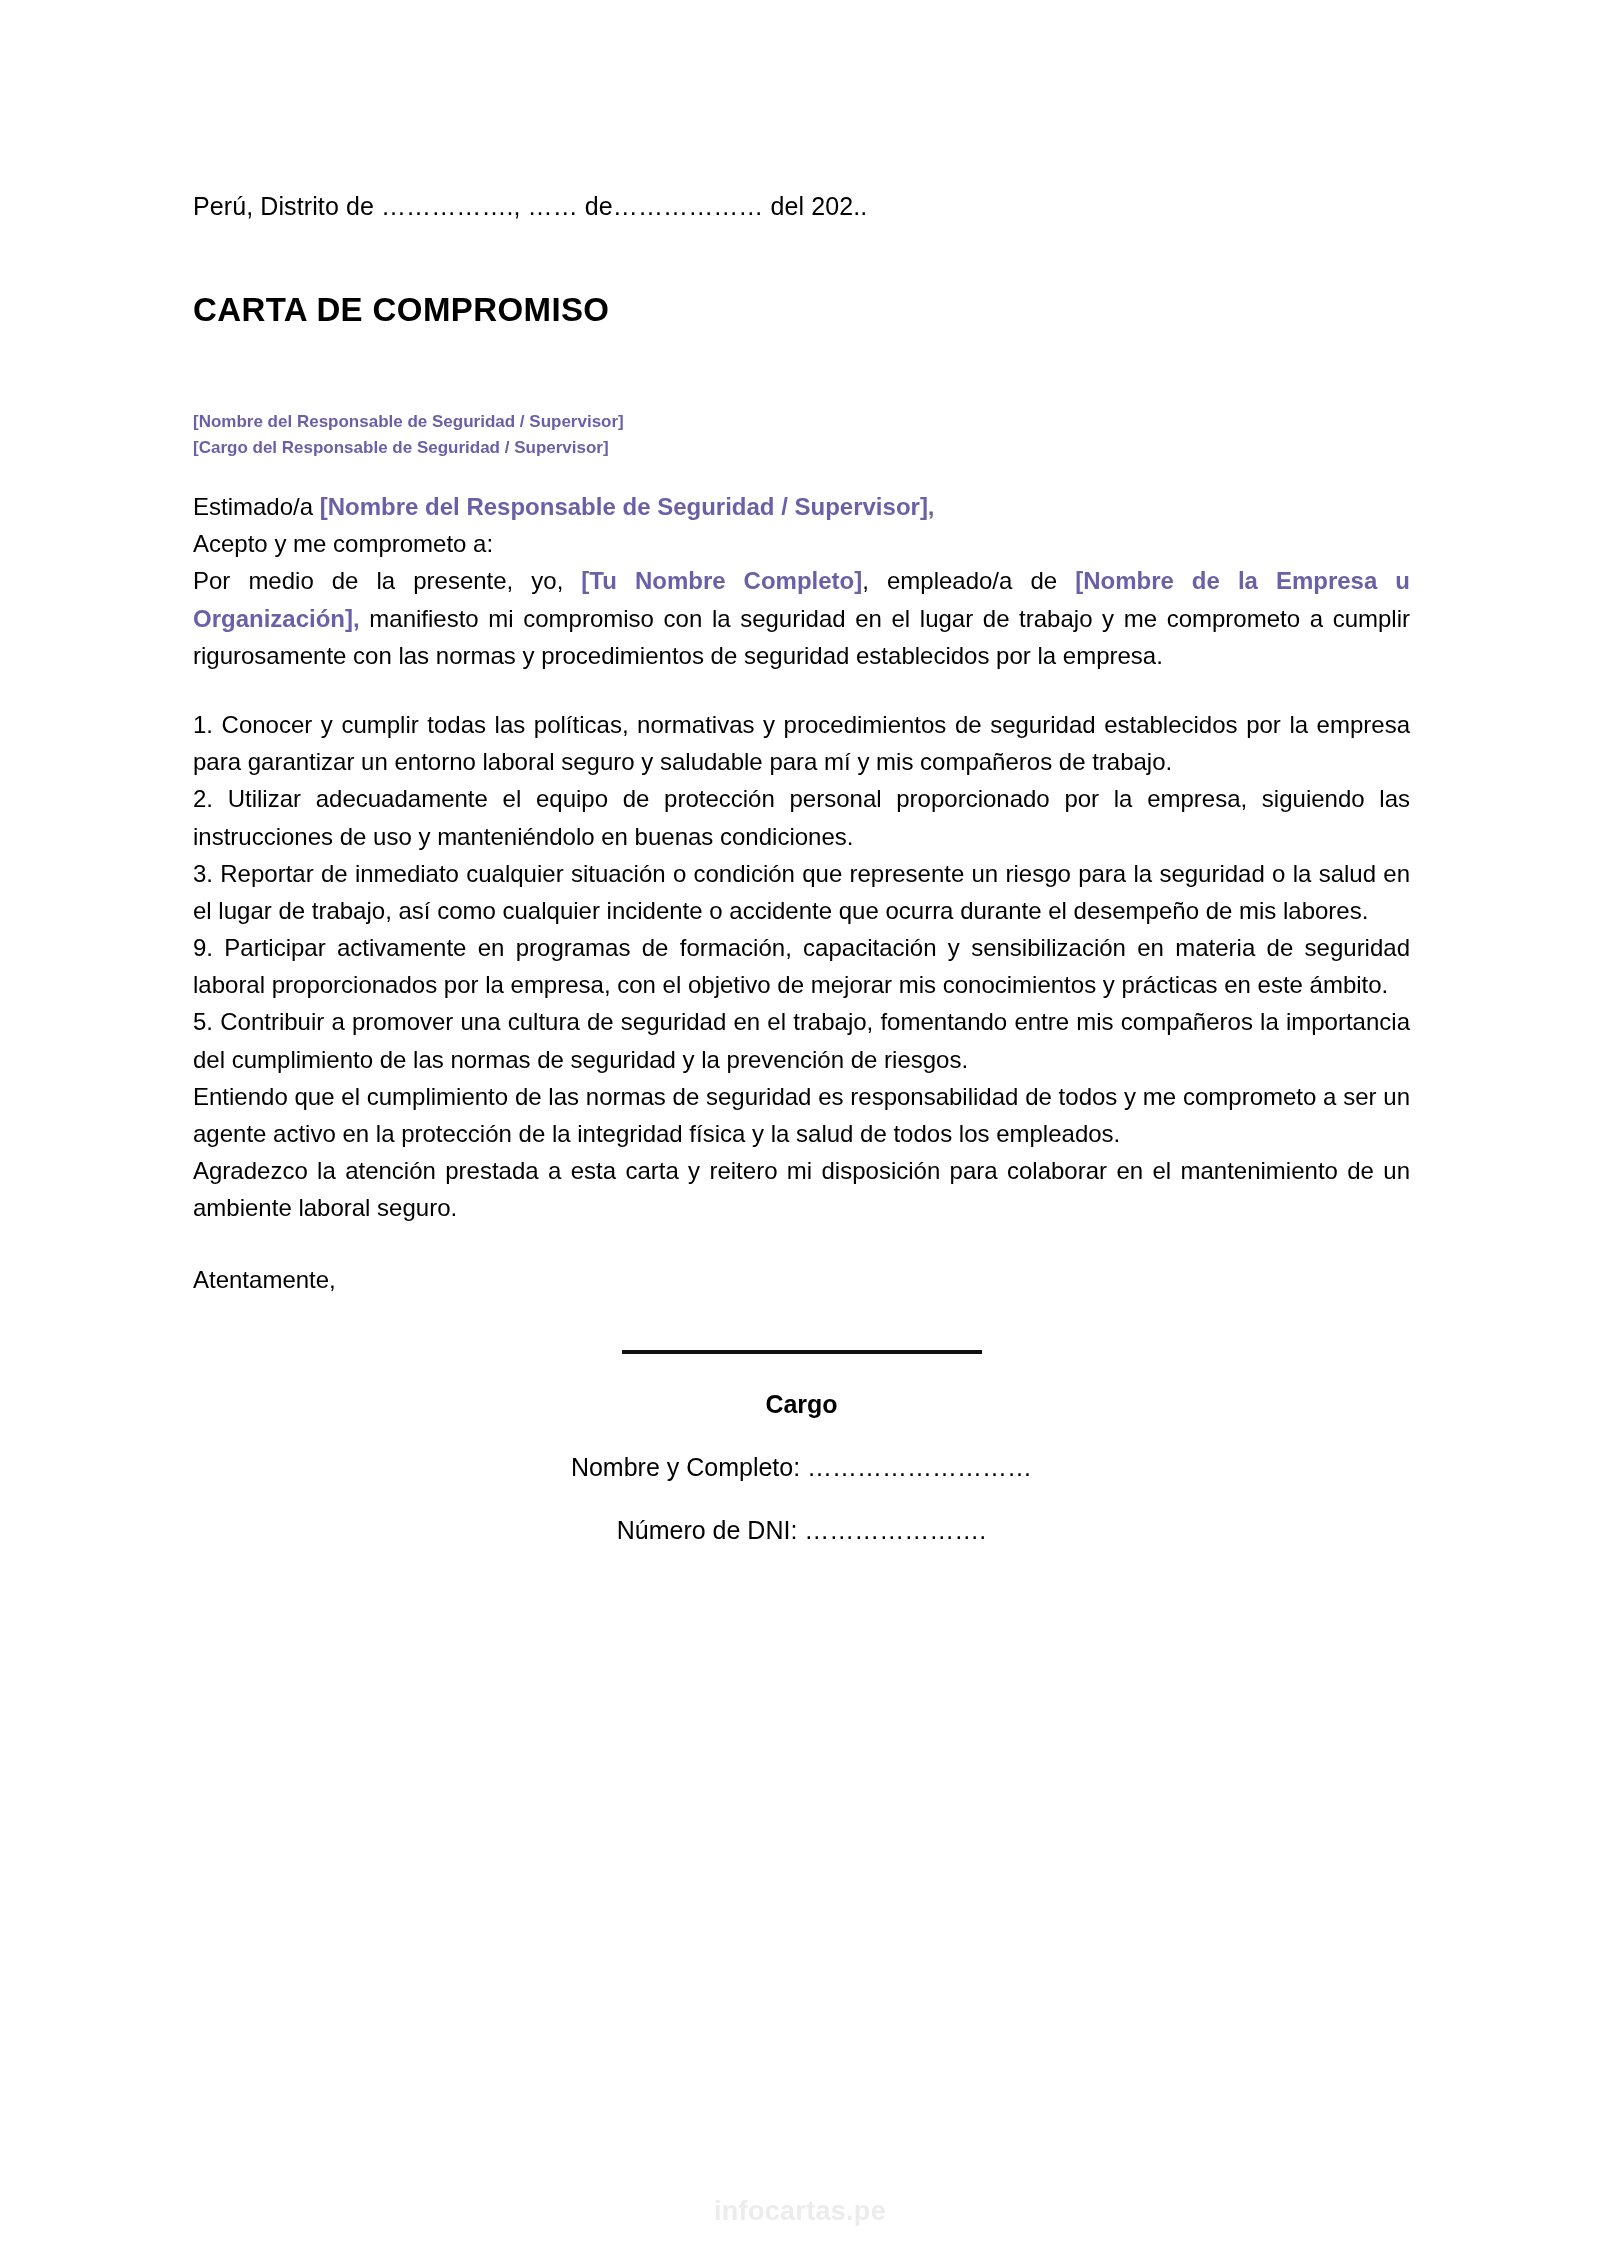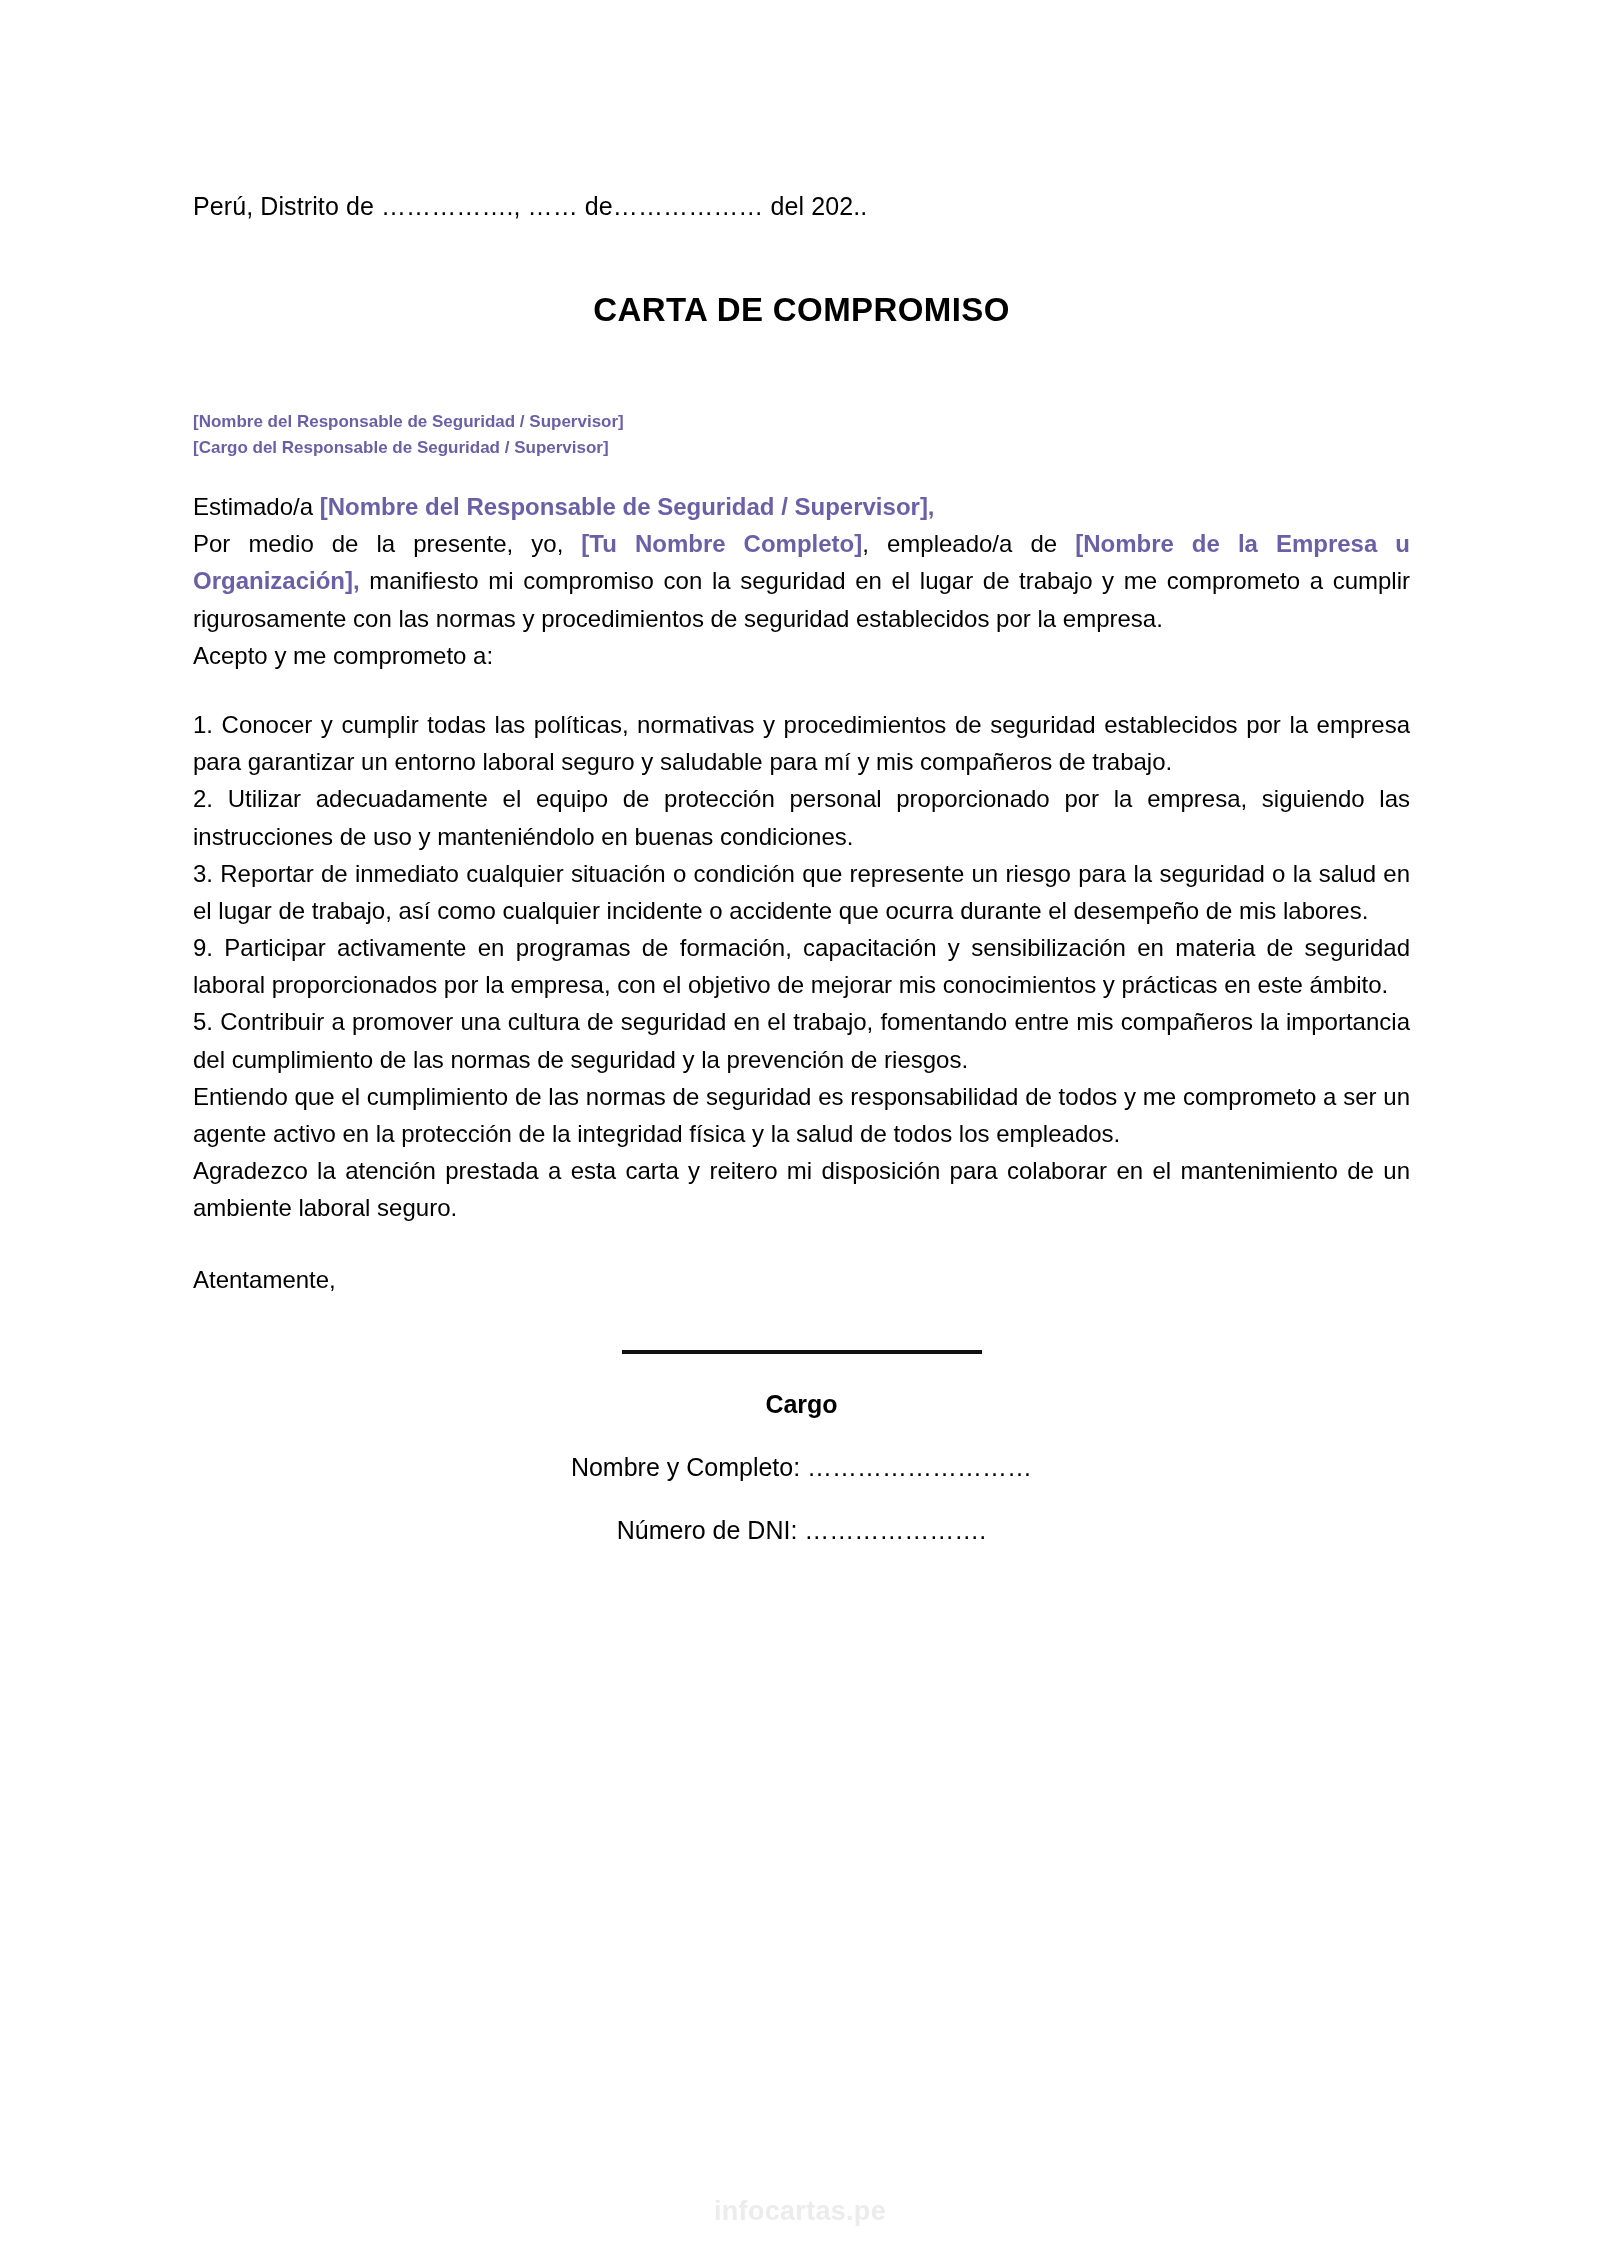--- a/index.html
+++ b/index.html
@@ -38,21 +38,21 @@
     text-align: left;
     font-size: 25px;
     line-height: 1.3;
     letter-spacing: 0.1px;
     white-space: nowrap;
   }
 
   
   .doc-title {
     margin-top: 68px;
-    text-align: center;
+    text-align: left;
     font-size: 33px;
     font-weight: bold;
     letter-spacing: 0.4px;
   }
 
   
   .recipient-block {
     margin-top: 80px;
     font-size: 17px;
     line-height: 1.53;
@@ -143,25 +143,25 @@
 
     <div class="recipient-block">
       <span class="ph">[Nombre del Responsable de Seguridad / Supervisor]</span>
       <span class="ph">[Cargo del Responsable de Seguridad / Supervisor]</span>
     </div>
 
     <div class="salutation">
       <span>Estimado/a </span><span class="ph">[Nombre del Responsable de Seguridad / Supervisor],</span>
     </div>
 
+    <p class="body-par par-gap-md">Acepto y me comprometo a:</p>
+
     <p class="body-par par-gap-lg">
       <span>Por medio de la presente, yo, </span><span class="ph">[Tu Nombre Completo]</span><span>, empleado/a de </span><span class="ph">[Nombre de la Empresa u Organización],</span><span> manifiesto mi compromiso con la seguridad en el lugar de trabajo y me comprometo a cumplir rigurosamente con las normas y procedimientos de seguridad establecidos por la empresa.</span>
     </p>
-
-    <p class="body-par par-gap-md">Acepto y me comprometo a:</p>
 
     <div class="list-block par-gap-md">
       <p class="body-par">1. Conocer y cumplir todas las políticas, normativas y procedimientos de seguridad establecidos por la empresa para garantizar un entorno laboral seguro y saludable para mí y mis compañeros de trabajo.</p>
       <p class="body-par">2. Utilizar adecuadamente el equipo de protección personal proporcionado por la empresa, siguiendo las instrucciones de uso y manteniéndolo en buenas condiciones.</p>
       <p class="body-par">3. Reportar de inmediato cualquier situación o condición que represente un riesgo para la seguridad o la salud en el lugar de trabajo, así como cualquier incidente o accidente que ocurra durante el desempeño de mis labores.</p>
       <p class="body-par">9. Participar activamente en programas de formación, capacitación y sensibilización en materia de seguridad laboral proporcionados por la empresa, con el objetivo de mejorar mis conocimientos y prácticas en este ámbito.</p>
       <p class="body-par">5. Contribuir a promover una cultura de seguridad en el trabajo, fomentando entre mis compañeros la importancia del cumplimiento de las normas de seguridad y la prevención de riesgos.</p>
       <p class="body-par">Entiendo que el cumplimiento de las normas de seguridad es responsabilidad de todos y me comprometo a ser un agente activo en la protección de la integridad física y la salud de todos los empleados.</p>
     </div>
 

